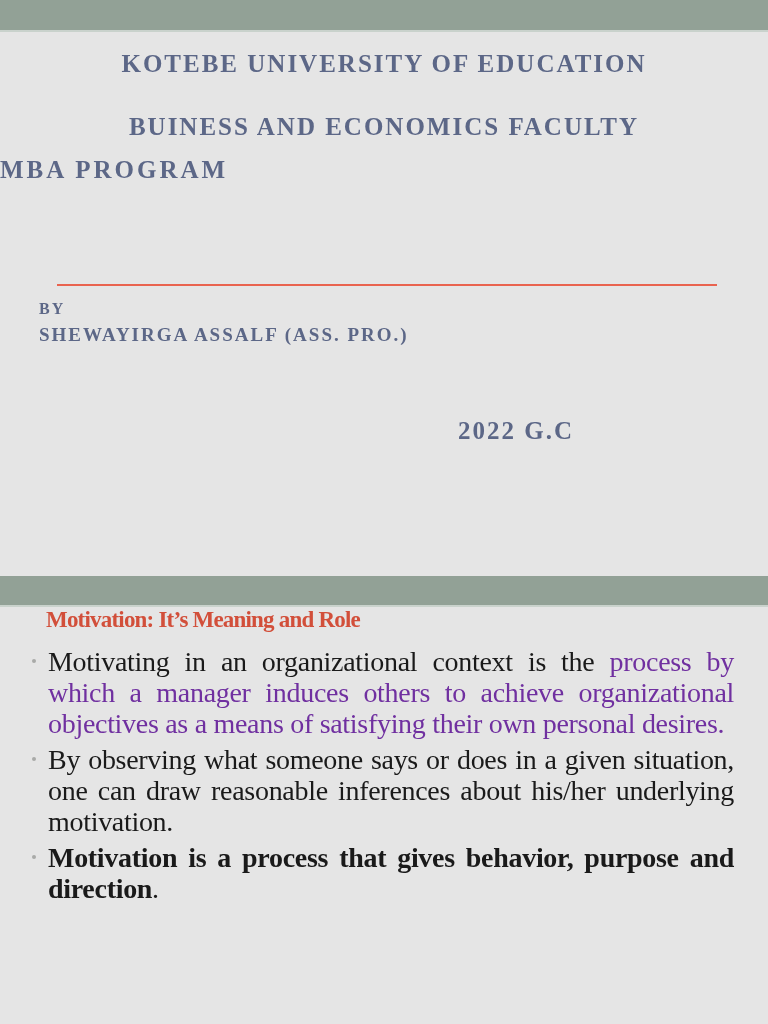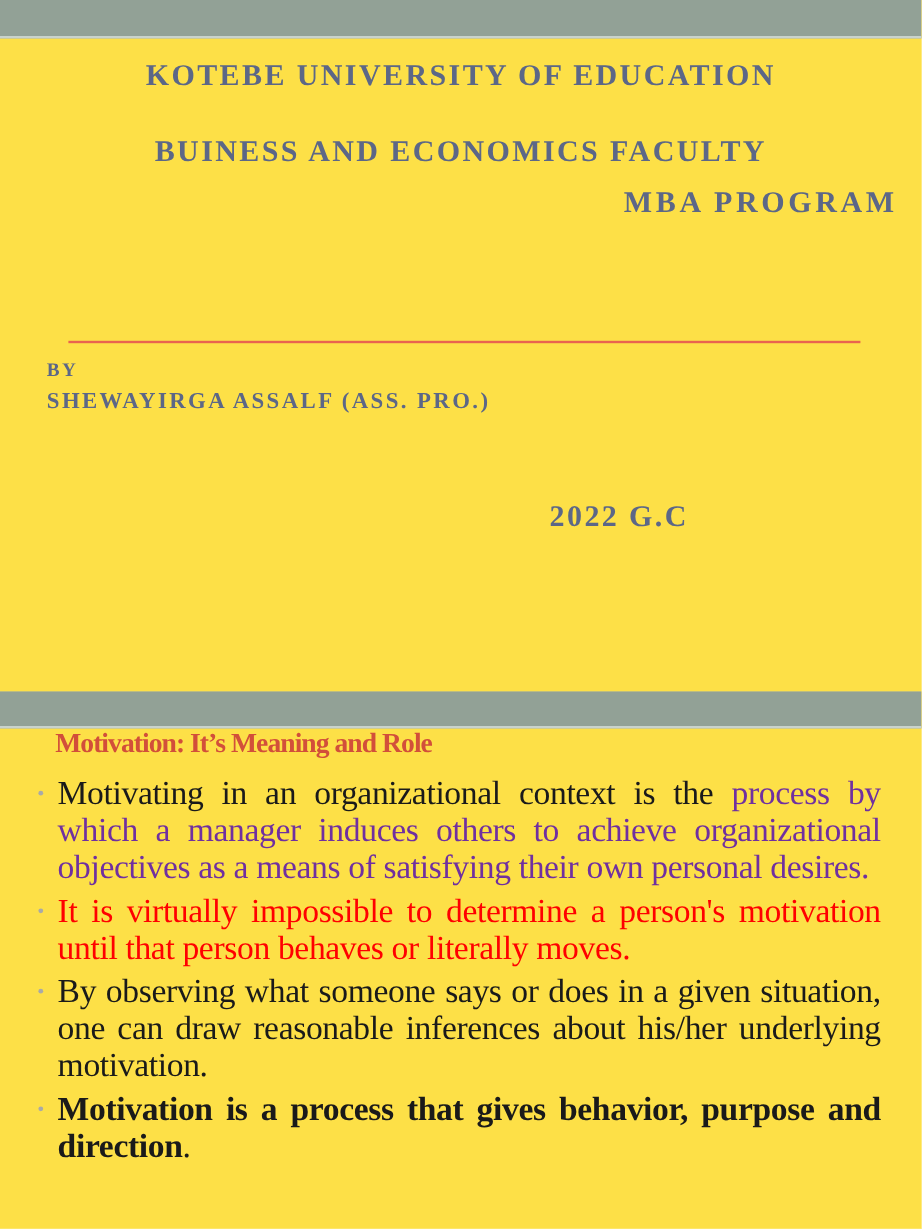--- a/index.html
+++ b/index.html
@@ -11,21 +11,21 @@
       width: 768px;
       height: 1024px;
       overflow: hidden;
       position: relative;
       font-family: "Liberation Serif", "DejaVu Serif", serif;
     }
     .slide {
       position: absolute;
       left: 0;
       width: 768px;
-      background: #fde047;
+      background: #e5e5e5;
       overflow: hidden;
     }
     .slide-1 { top: 0; height: 576px; }
     .slide-2 { top: 576px; height: 448px; }
 
     .top-bar {
       position: absolute;
       left: 0; top: 0;
       width: 768px;
       height: 30px;
@@ -40,21 +40,21 @@
       font-weight: bold;
       letter-spacing: 2px;
       white-space: nowrap;
     }
     .title-line {
       left: 0; width: 768px; text-align: center;
       font-size: 25px;
     }
     .t1 { top: 50px; }
     .t2 { top: 85px; margin-top: 28px; }
-    .program { top: 156px; left: 0; width: 748px; text-align: right; font-size: 25px; letter-spacing: 3px; }
+    .program { top: 156px; left: 0; width: 748px; text-align: left; font-size: 25px; letter-spacing: 3px; }
     .subtitle {
       top: 230px; left: 0; width: 768px; text-align: center;
       font-size: 23px; font-style: italic; letter-spacing: -0.6px;
     }
     .divider {
       position: absolute;
       left: 57px; top: 284px;
       width: 660px; height: 2px;
       background: #e9634f;
     }
@@ -119,23 +119,20 @@
 
 <section class="slide slide-2">
   <div class="top-bar"></div>
 
   <div class="s2-heading">Motivation: It’s Meaning and Role</div>
 
   <ul class="bullets">
     <li class="bullet">
       <span class="c-dark">Motivating in an organizational context is the </span><span class="c-purple">process by which a manager induces others to achieve organizational objectives as a means of satisfying their own personal desires.</span>
     </li>
-    <li class="bullet c-red">
-      <span>It is virtually impossible to determine a person's motivation until that person behaves or literally moves.</span>
-    </li>
     <li class="bullet c-dark">
       <span>By observing what someone says or does in a given situation, one can draw reasonable inferences about his/her underlying motivation.</span>
     </li>
     <li class="bullet c-dark">
       <span class="bold">Motivation is a process that gives behavior, purpose and direction</span><span>.</span>
     </li>
   </ul>
 </section>
 
 </body></html>

